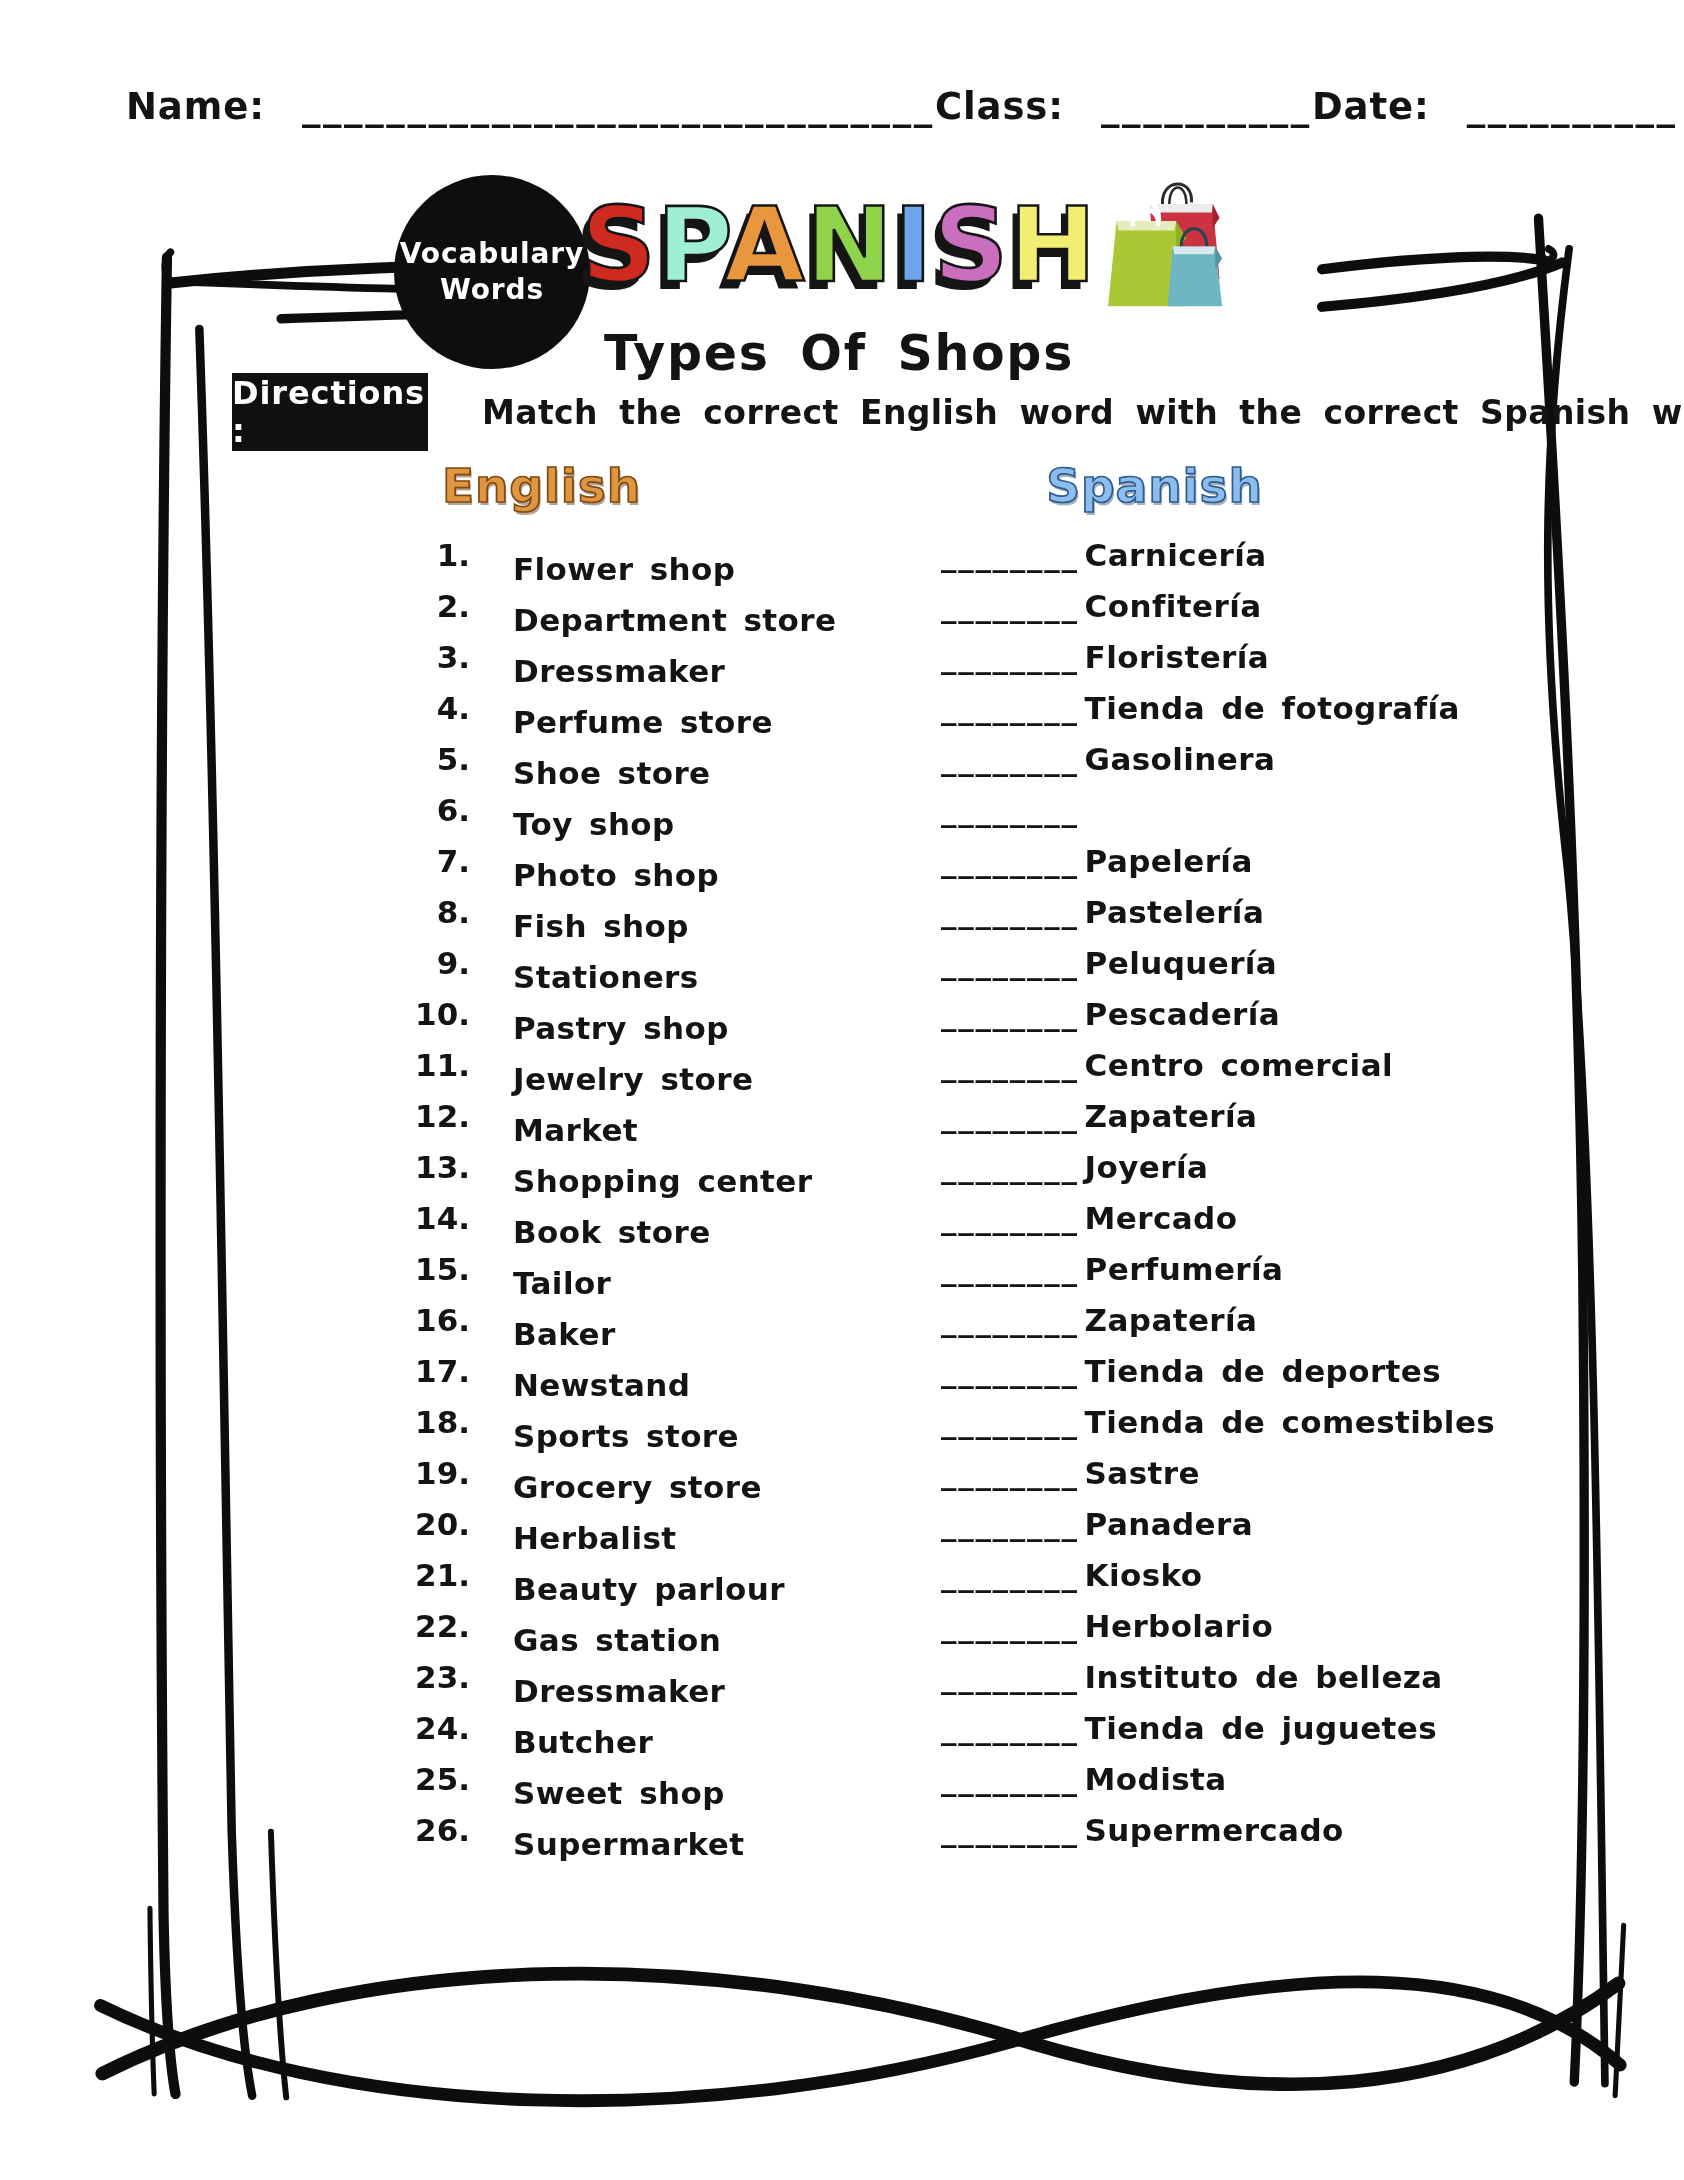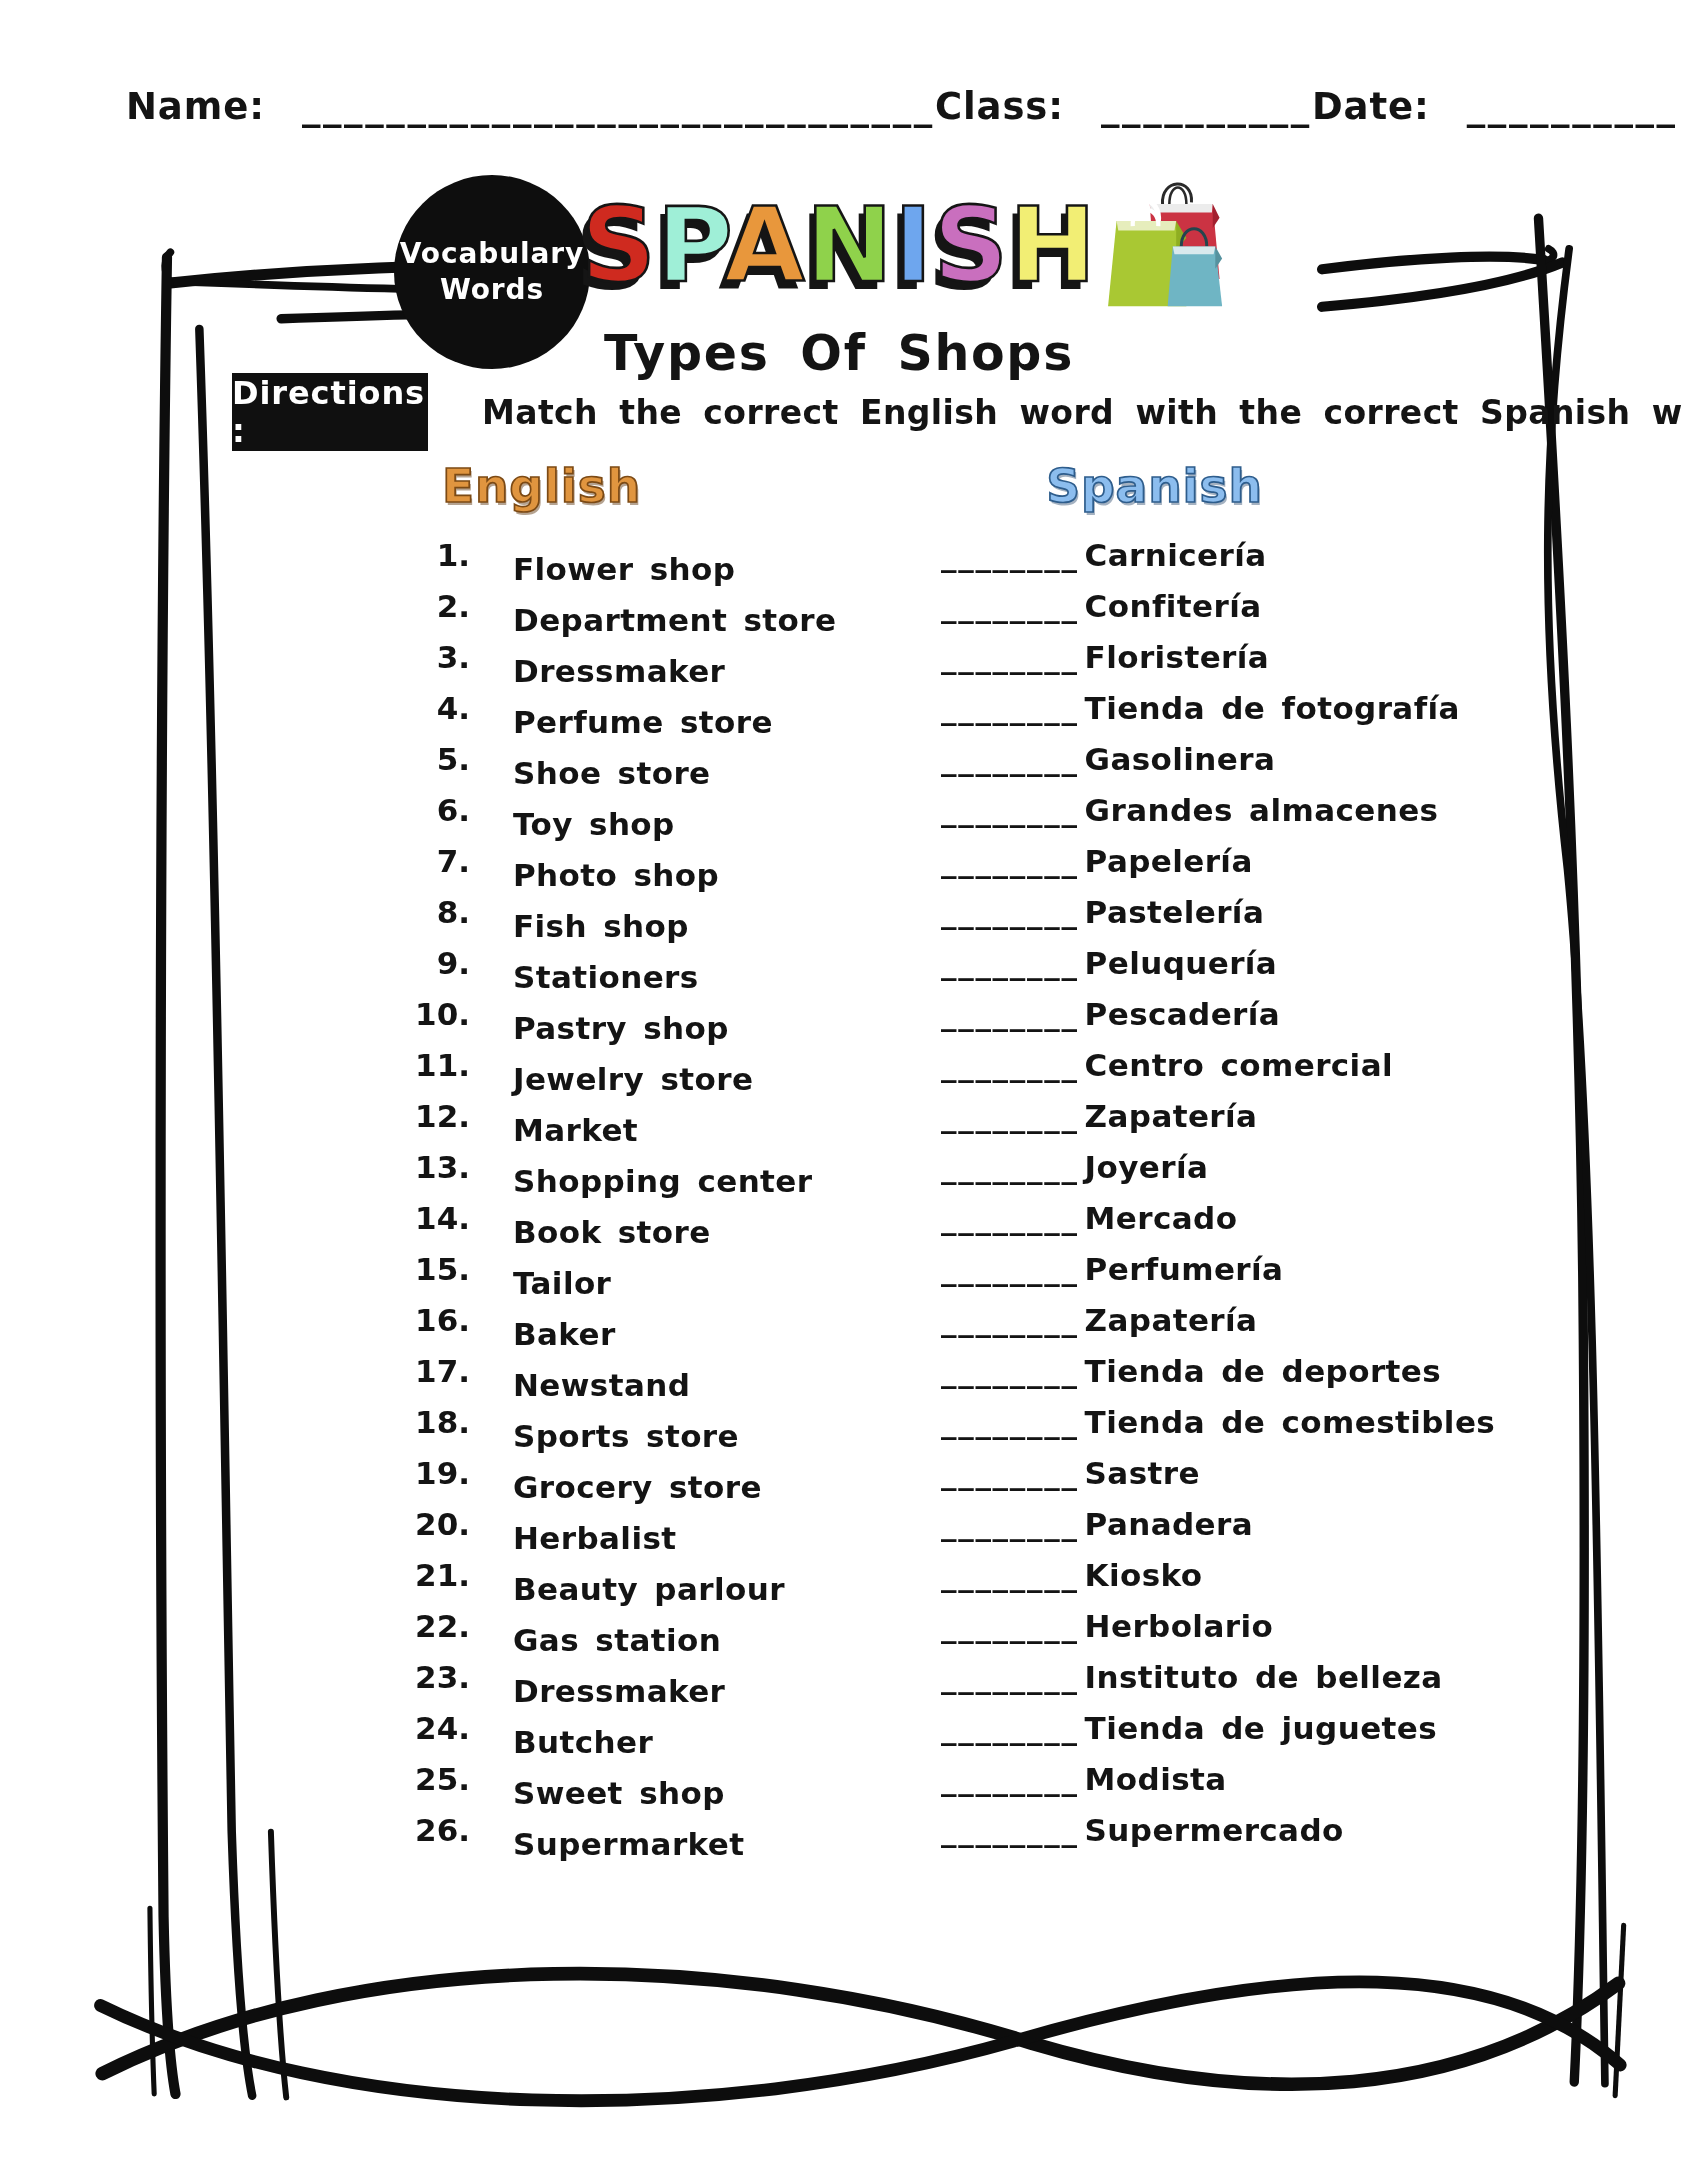--- a/index.html
+++ b/index.html
@@ -184,21 +184,20 @@
         <span class="spa-group">
           <span class="blank">________</span>
           <span class="spa">Gasolinera</span>
         </span>
       </div>
     <div class="row">
         <span class="num">6.</span>
         <span class="eng">Toy shop</span>
         <span class="spa-group">
           <span class="blank">________</span>
-          <span class="spa">Grandes almacenes</span>
         </span>
       </div>
     <div class="row">
         <span class="num">7.</span>
         <span class="eng">Photo shop</span>
         <span class="spa-group">
           <span class="blank">________</span>
           <span class="spa">Papelería</span>
         </span>
       </div>

